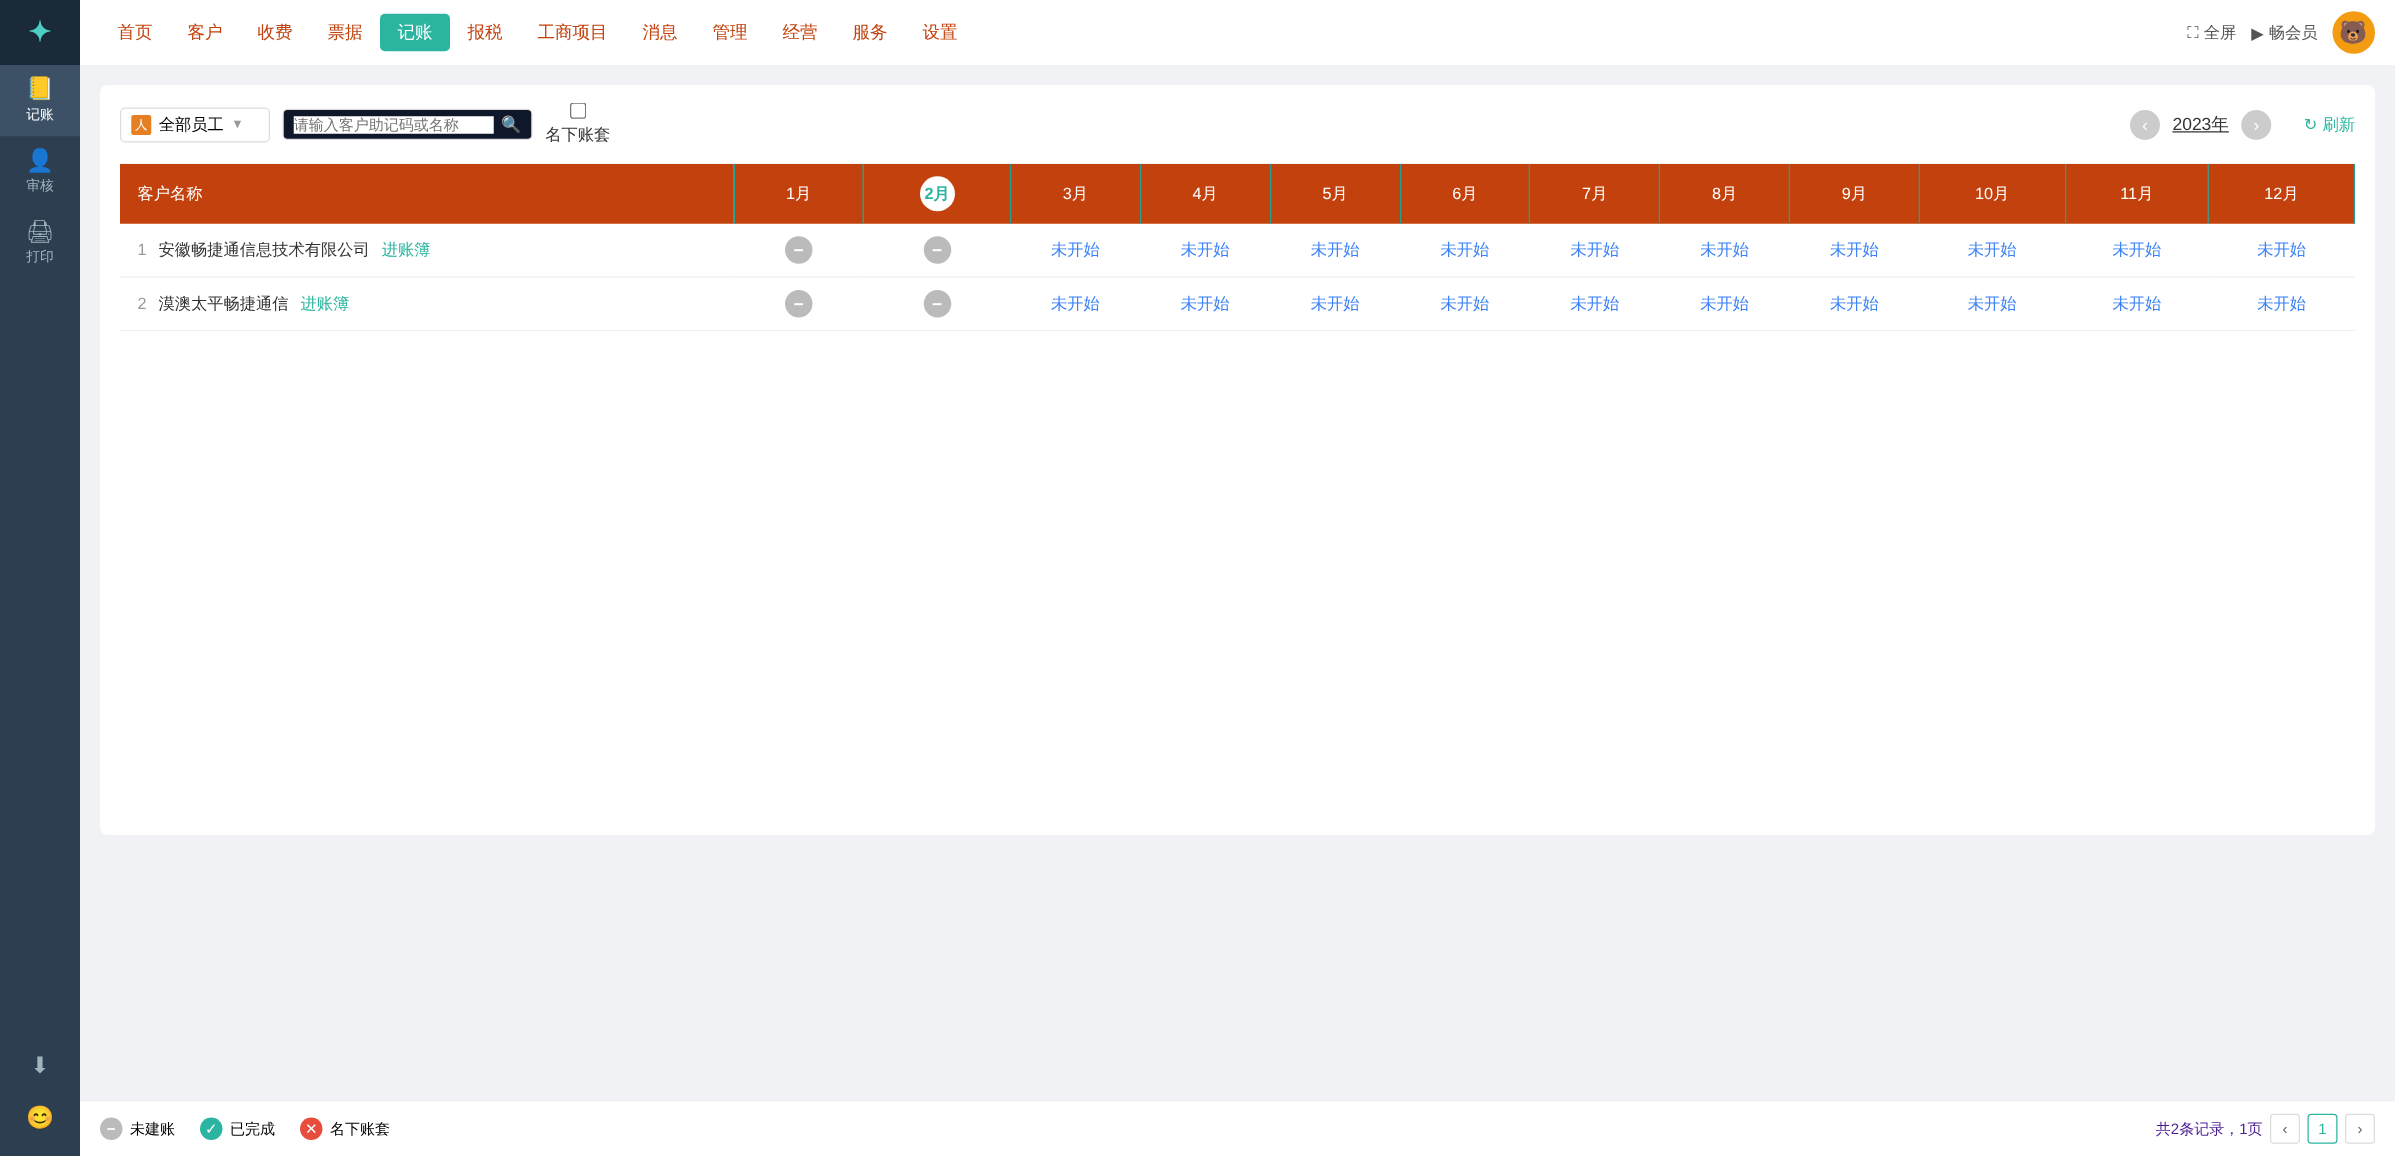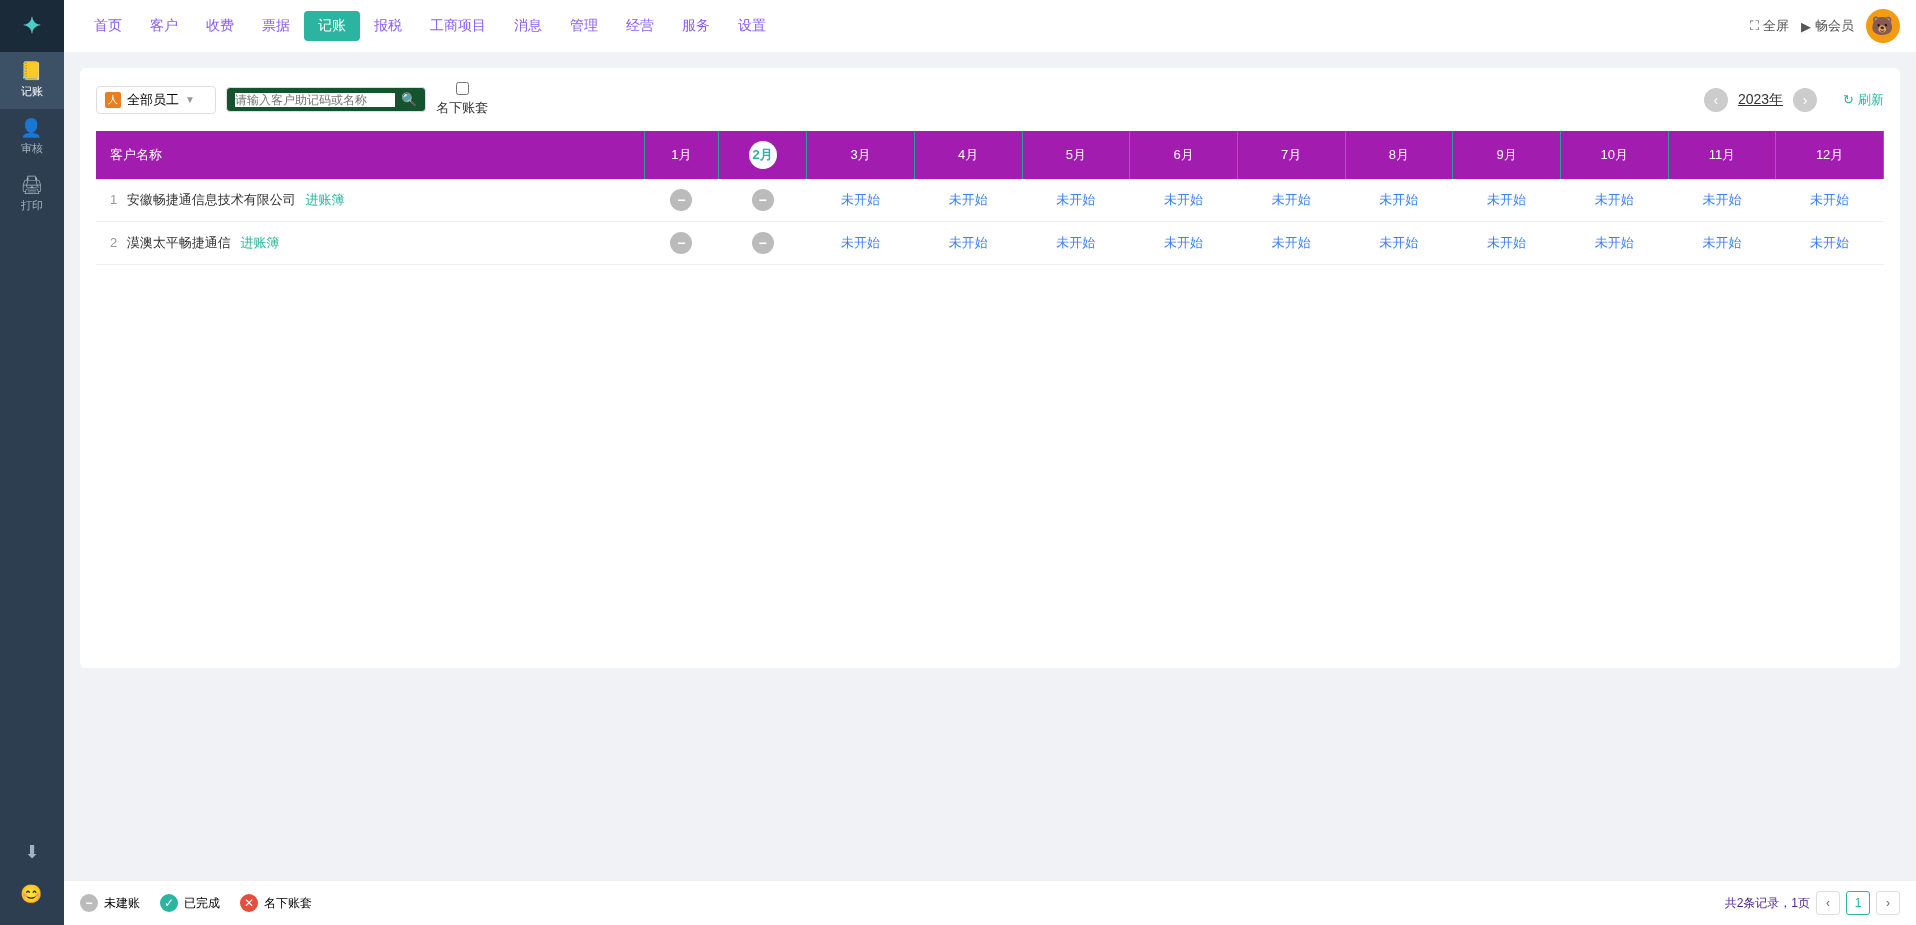--- a/index.html
+++ b/index.html
@@ -66,21 +66,21 @@
       display: flex;
       align-items: center;
       padding: 0 16px;
       box-shadow: 0 1px 4px rgba(0,0,0,0.1);
       gap: 0;
       flex-shrink: 0;
     }
     .nav-item {
       padding: 6px 14px;
       cursor: pointer;
-      color: #8b5cf6;
+      color: #c2410c;
       font-size: 14px;
       border-radius: 4px;
       white-space: nowrap;
     }
     .nav-item.active {
       background: #2bb5a0;
       color: #fff;
       border-radius: 4px;
     }
     .topnav-right {
@@ -152,21 +152,21 @@
       justify-content: center;
       border-radius: 2px;
     }
     .search-input-wrap {
       display: flex;
       align-items: center;
       border: 1px solid #ddd;
       border-radius: 4px;
       padding: 4px 8px;
       gap: 6px;
-      background: #14532d;
+      background: #0f172a;
       min-width: 200px;
     }
     .search-input-wrap input {
       border: none;
       outline: none;
       font-size: 12px;
       color: #999;
       width: 160px;
     }
     .checkbox-label {
@@ -211,23 +211,23 @@
       margin-left: 16px;
     }
 
     
     .data-table {
       width: 100%;
       border-collapse: collapse;
       font-size: 13px;
     }
     .data-table th {
-      background: #a21caf;
+      background: #c2410c;
       color: #fff;
-      padding: 10px 8px;
+      padding: 10px 19px;
       text-align: center;
       font-weight: normal;
       border-right: 1px solid #25a090;
     }
     .data-table th:first-child {
       text-align: left;
       padding-left: 14px;
     }
     .month-circle {
       background: #fff;

